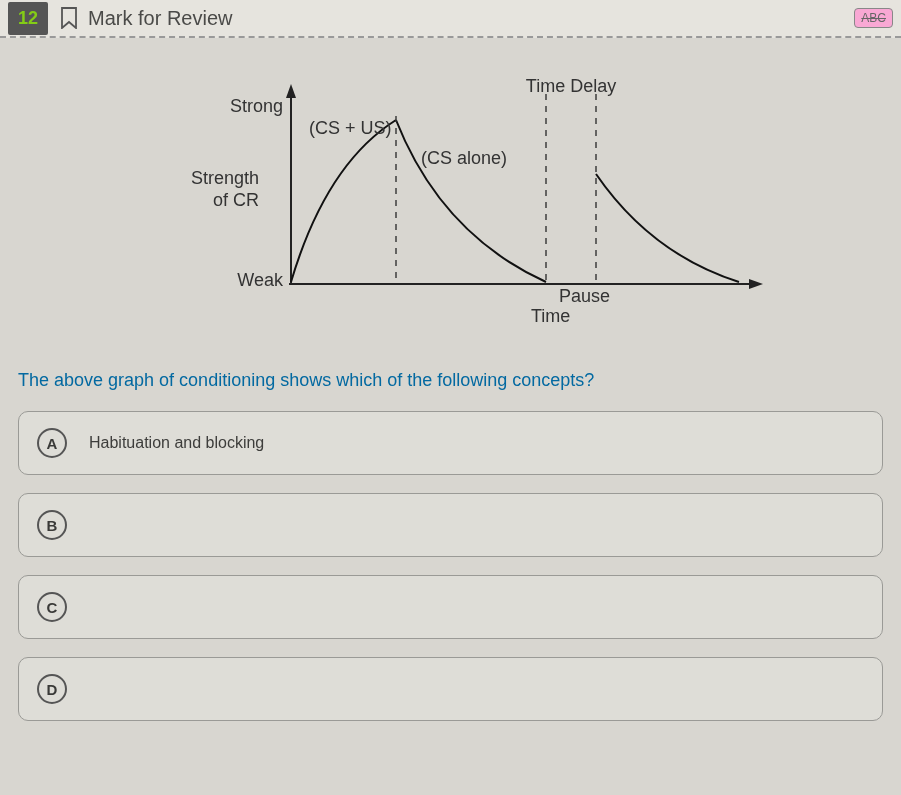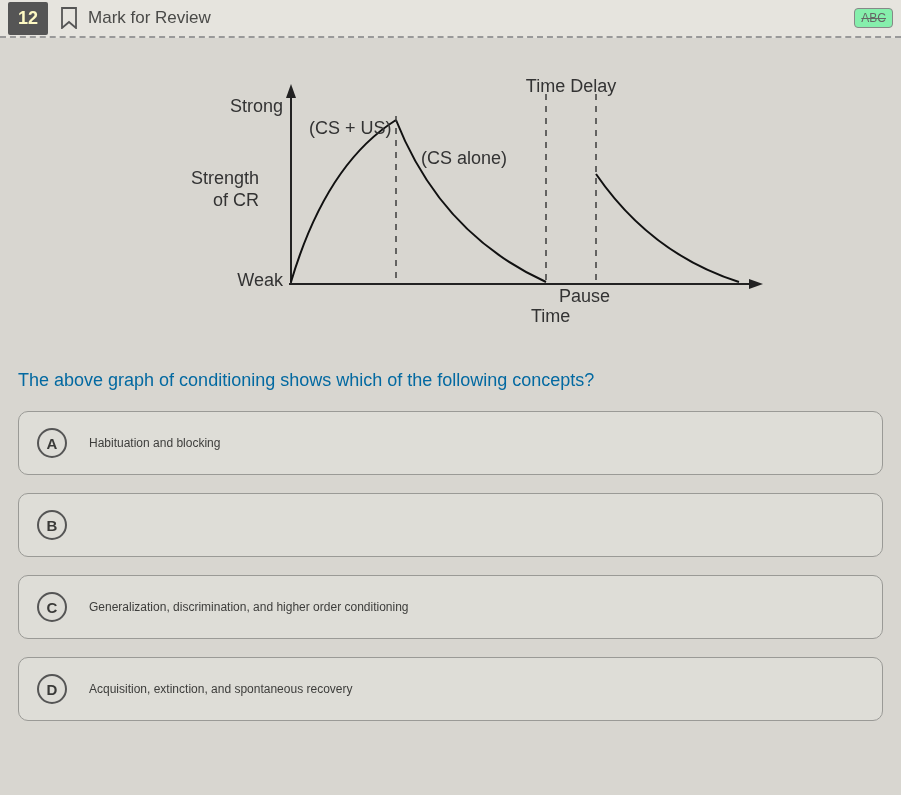--- a/index.html
+++ b/index.html
@@ -14,45 +14,45 @@
     .header {
       display: flex;
       align-items: center;
       height: 38px;
       border-bottom: 2px dashed #999;
       padding: 0 8px;
       background: #e6e4de;
     }
     .qnum {
       background: #555;
-      color: #fef9c3;
+      color: #84cc16;
       font-weight: 700;
       font-size: 18px;
       padding: 6px 10px;
       margin-right: 12px;
       border-radius: 2px;
     }
     .bookmark-icon {
       width: 18px;
       height: 22px;
       margin-right: 10px;
       display: inline-block;
     }
     .mark-review {
-      font-size: 17px;
+      font-size: 20px;
       color: #4a4a48;
     }
     .spacer { flex: 1; }
     .abc-btn {
       border: 1.5px solid #888;
       border-radius: 4px;
       padding: 2px 6px;
       font-size: 12px;
       color: #666;
-      background: #86efac;
+      background: #f9a8d4;
       position: relative;
     }
     .abc-btn .strike {
       text-decoration: line-through;
     }
 
     .chart-area {
       width: 100%;
       height: 320px;
       display: flex;
@@ -88,21 +88,21 @@
       display: flex;
       align-items: center;
       justify-content: center;
       font-weight: 700;
       font-size: 15px;
       margin-right: 22px;
       color: #3a3a38;
       flex-shrink: 0;
     }
     .opt-text {
-      font-size: 12px;
+      font-size: 16px;
       color: #3d3d3b;
     }
   </style>
 </head>
 <body>
 
 <div class="header">
   <div class="qnum">12</div>
   <span class="bookmark-icon">
     <svg viewBox="0 0 18 22" width="18" height="22">
@@ -152,19 +152,17 @@
 <div class="options">
   <div class="option">
     <div class="opt-letter">A</div>
     <div class="opt-text">Habituation and blocking</div>
   </div>
   <div class="option">
     <div class="opt-letter">B</div>
   </div>
   <div class="option">
     <div class="opt-letter">C</div>
-    <div class="opt-text">Generalization, discrimination, and higher order conditioning</div>
   </div>
   <div class="option">
     <div class="opt-letter">D</div>
-    <div class="opt-text">Acquisition, extinction, and spontaneous recovery</div>
   </div>
 </div>
 
 </body></html>

